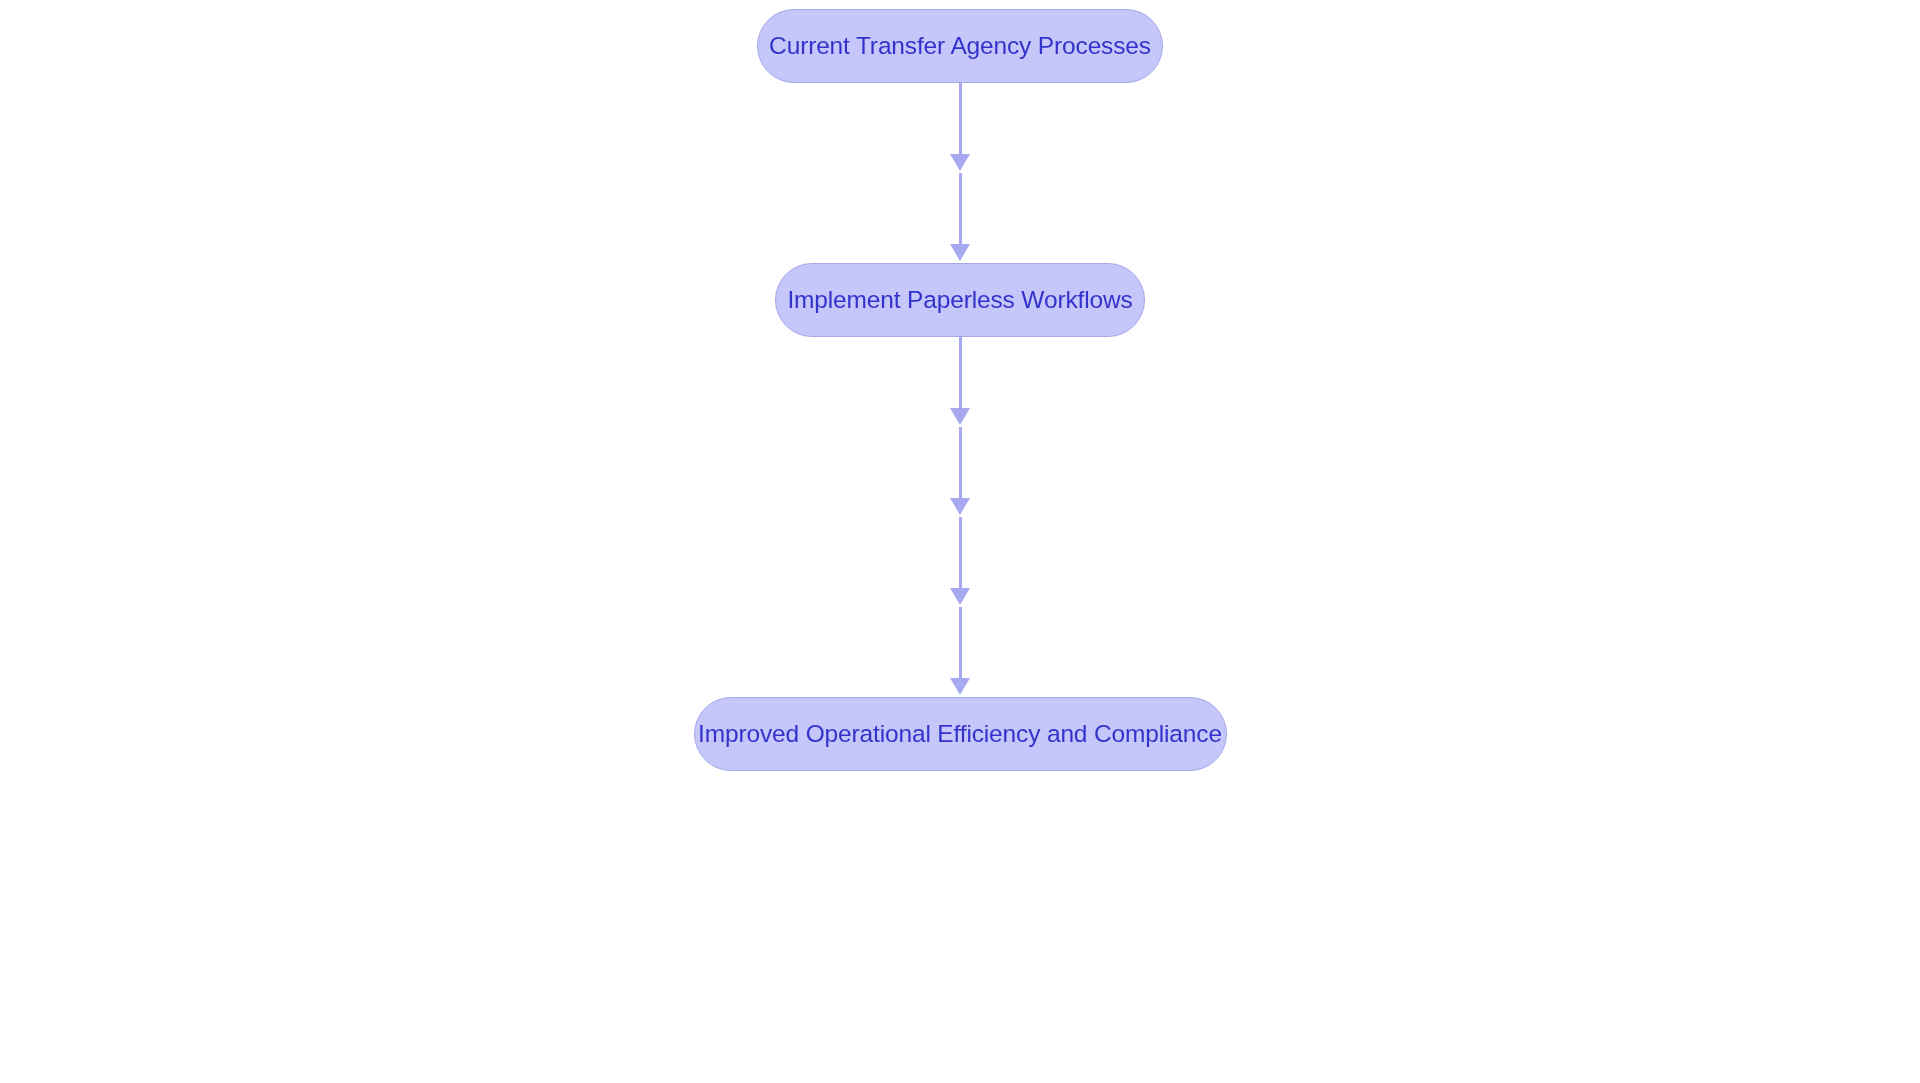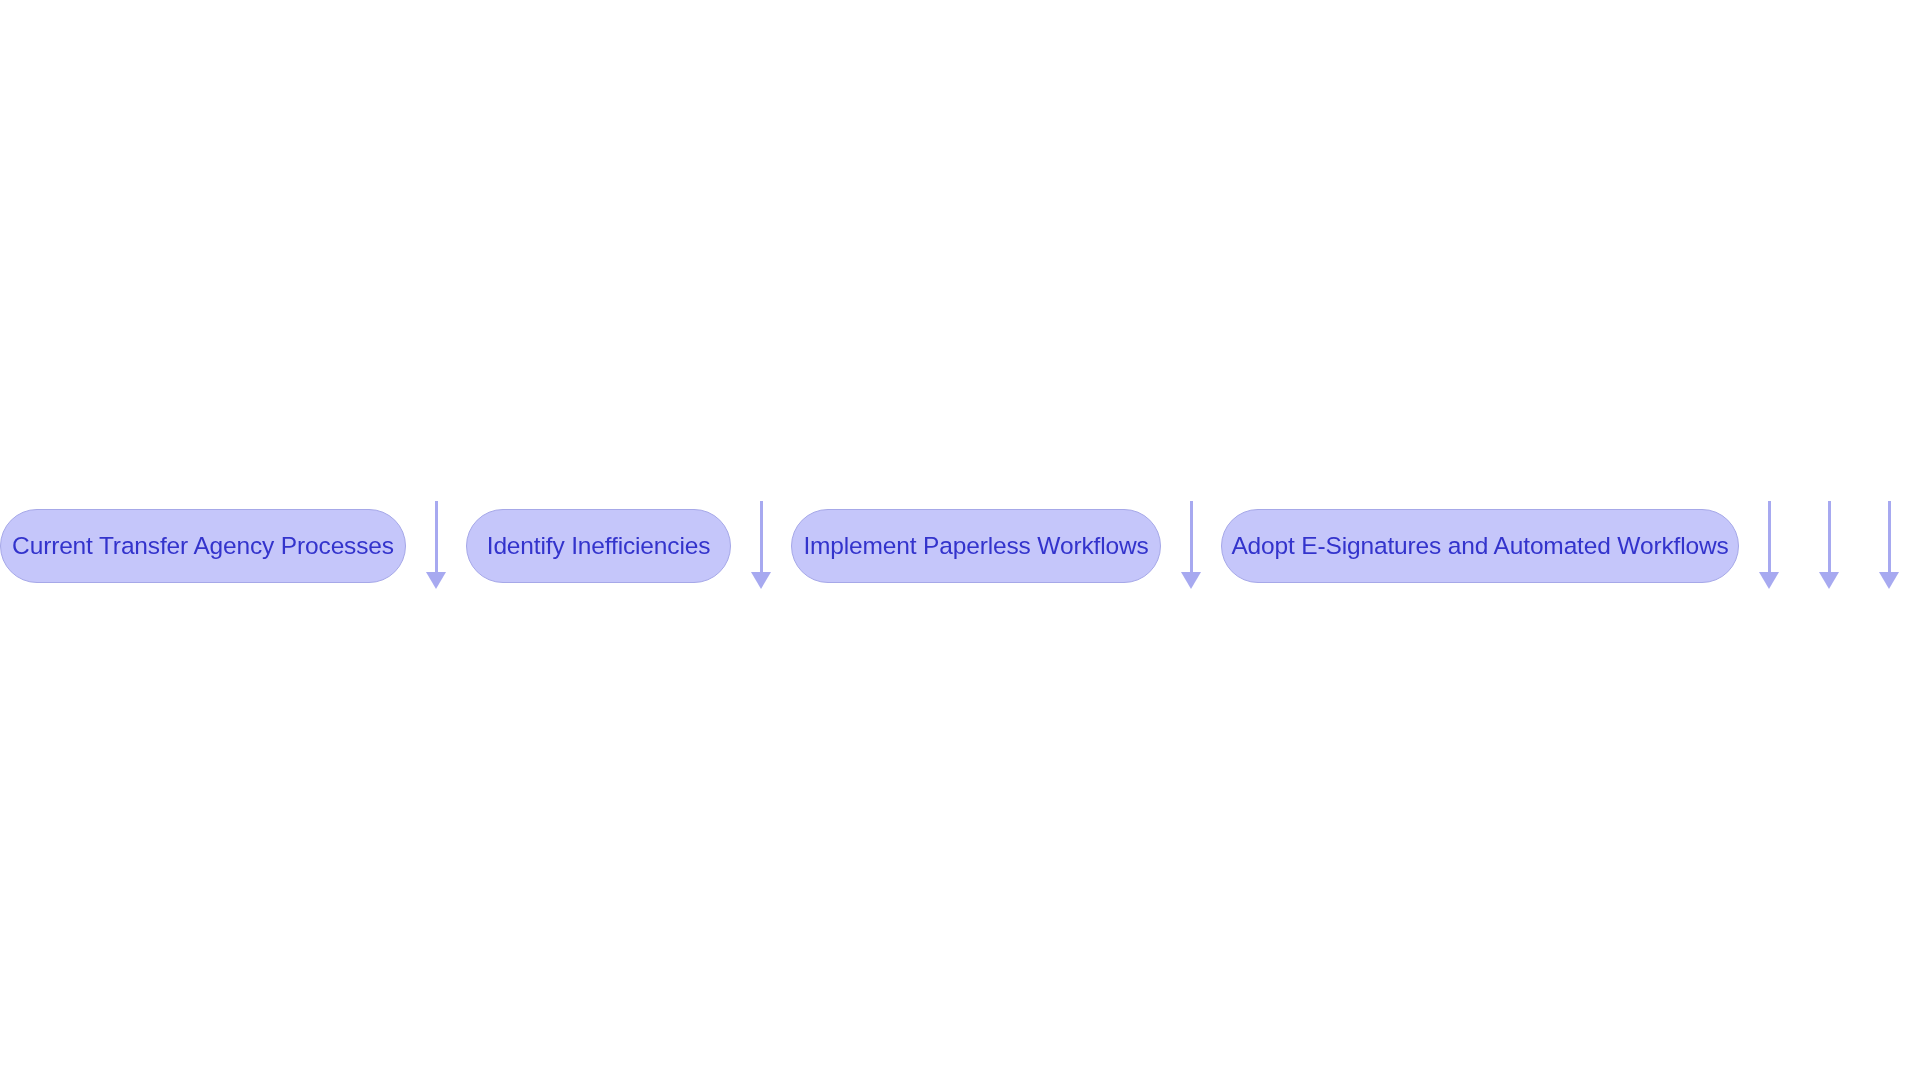--- a/index.html
+++ b/index.html
@@ -21,20 +21,21 @@
     background: #ffffff;
   }
 
   .flow-column {
     position: absolute;
     left: 0;
     top: 0;
     width: 1920px;
     height: 1083px;
     display: flex;
+    flex-direction: column;
     align-items: center;
     justify-content: flex-start;
     padding-top: 9px;
   }
 
   .node {
     position: relative;
     height: 74px;
     border-radius: 37px;
     background: #c5c6fa;
@@ -95,54 +96,51 @@
 
     <div class="node" style="width:406px;">
       <span class="node-label">Current Transfer Agency Processes</span>
     </div>
 
     <div class="connector">
       <span class="stem"></span>
       <span class="head"></span>
     </div>
 
-    <div class="node" style="width:265px;">
-      <span class="node-label">Identify Inefficiencies</span>
-    </div>
 
     <div class="connector">
       <span class="stem"></span>
       <span class="head"></span>
     </div>
 
     <div class="node" style="width:370px;">
       <span class="node-label">Implement Paperless Workflows</span>
-    </div>
-
-    <div class="connector">
-      <span class="stem"></span>
-      <span class="head"></span>
-    </div>
-
-    <div class="node" style="width:518px;">
-      <span class="node-label">Adopt E-Signatures and Automated Workflows</span>
     </div>
 
     <div class="connector">
       <span class="stem"></span>
       <span class="head"></span>
     </div>
 
 
     <div class="connector">
       <span class="stem"></span>
       <span class="head"></span>
     </div>
 
 
     <div class="connector">
       <span class="stem"></span>
       <span class="head"></span>
     </div>
 
 
+    <div class="connector">
+      <span class="stem"></span>
+      <span class="head"></span>
+    </div>
+
+    <div class="node" style="width:533px;">
+      <span class="node-label">Improved Operational Efficiency and Compliance</span>
+    </div>
+
   </div>
 </div>
 
 </body></html>

